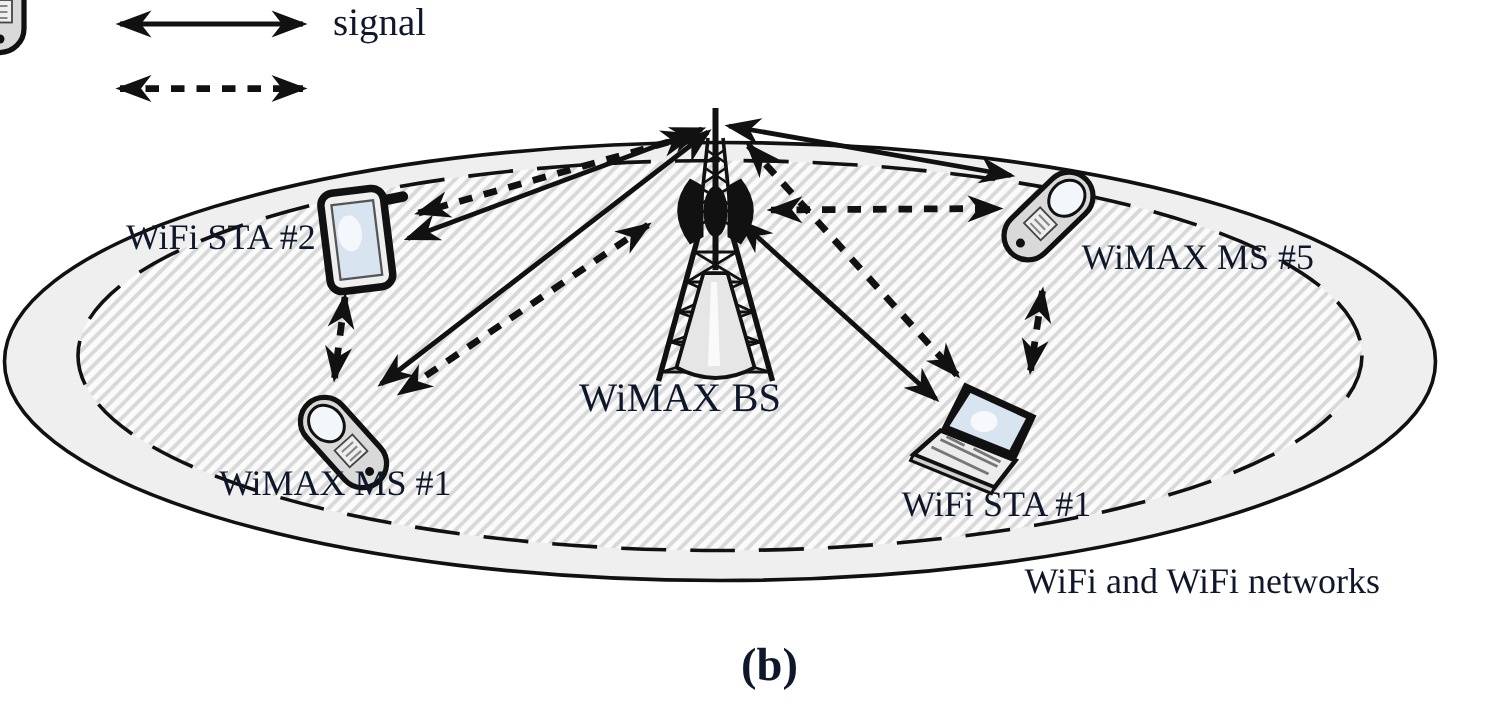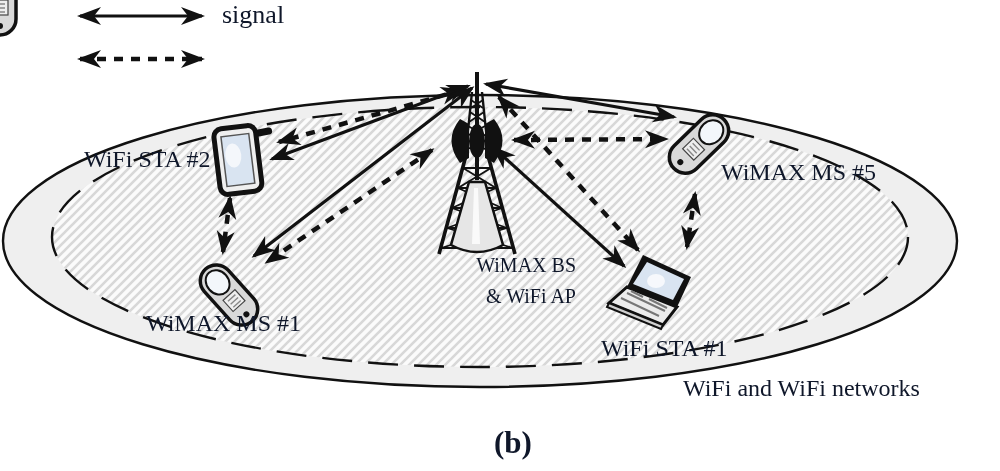--- a/index.html
+++ b/index.html
@@ -15,21 +15,21 @@
   .lbl{
     position:absolute;
     font-size:24px;
     line-height:1.1;
     color:#0f172a;
     white-space:nowrap;
   }
   .lbl-legend{font-size:26px;}
   .lbl-bs{
     left:386px;top:250px;width:190px;
-    text-align:right;font-size:20px;line-height:31px;
+    text-align:left;font-size:27px;line-height:31px;
   }
   .lbl-caption{
     left:453px;top:426px;width:120px;
     text-align:center;font-size:31px;font-weight:bold;
   }
 </style>
 </head>
 <body>
 
 <div id="stage">
@@ -115,23 +115,22 @@
       <path d="M-30,2 L8,20 M-36,7 L2,25 M-26,0 L-14,6 M-8,8 L10,17" stroke="#777" stroke-width="2" fill="none"></path>
       <path d="M-48,12 L6,34 L4,38 L-50,16 Z" fill="#d0d0d0" stroke="#111" stroke-width="2"></path>
     </g>
   </svg>
 
   <div class="lbl lbl-legend" style="left:222px;top:1px">signal</div>
 
   <div class="lbl" style="left:84px;top:146px">WiFi STA #2</div>
   <div class="lbl" style="left:721px;top:159px">WiMAX MS #5</div>
   <div class="lbl" style="left:146px;top:310px">WiMAX MS #1</div>
-  <div class="lbl" style="left:601px;top:335px">WiFi STA #1</div>
+  <div class="lbl" style="left:601px;top:324px">WiFi STA #1</div>
 
   <div class="lbl lbl-bs">
     <div>WiMAX BS</div>
-    <div>&amp; WiFi AP</div>
   </div>
 
   <div class="lbl" style="left:683px;top:375px">WiFi and WiFi networks</div>
 
   <div class="lbl lbl-caption">(b)</div>
 </div>
 
 </body></html>

